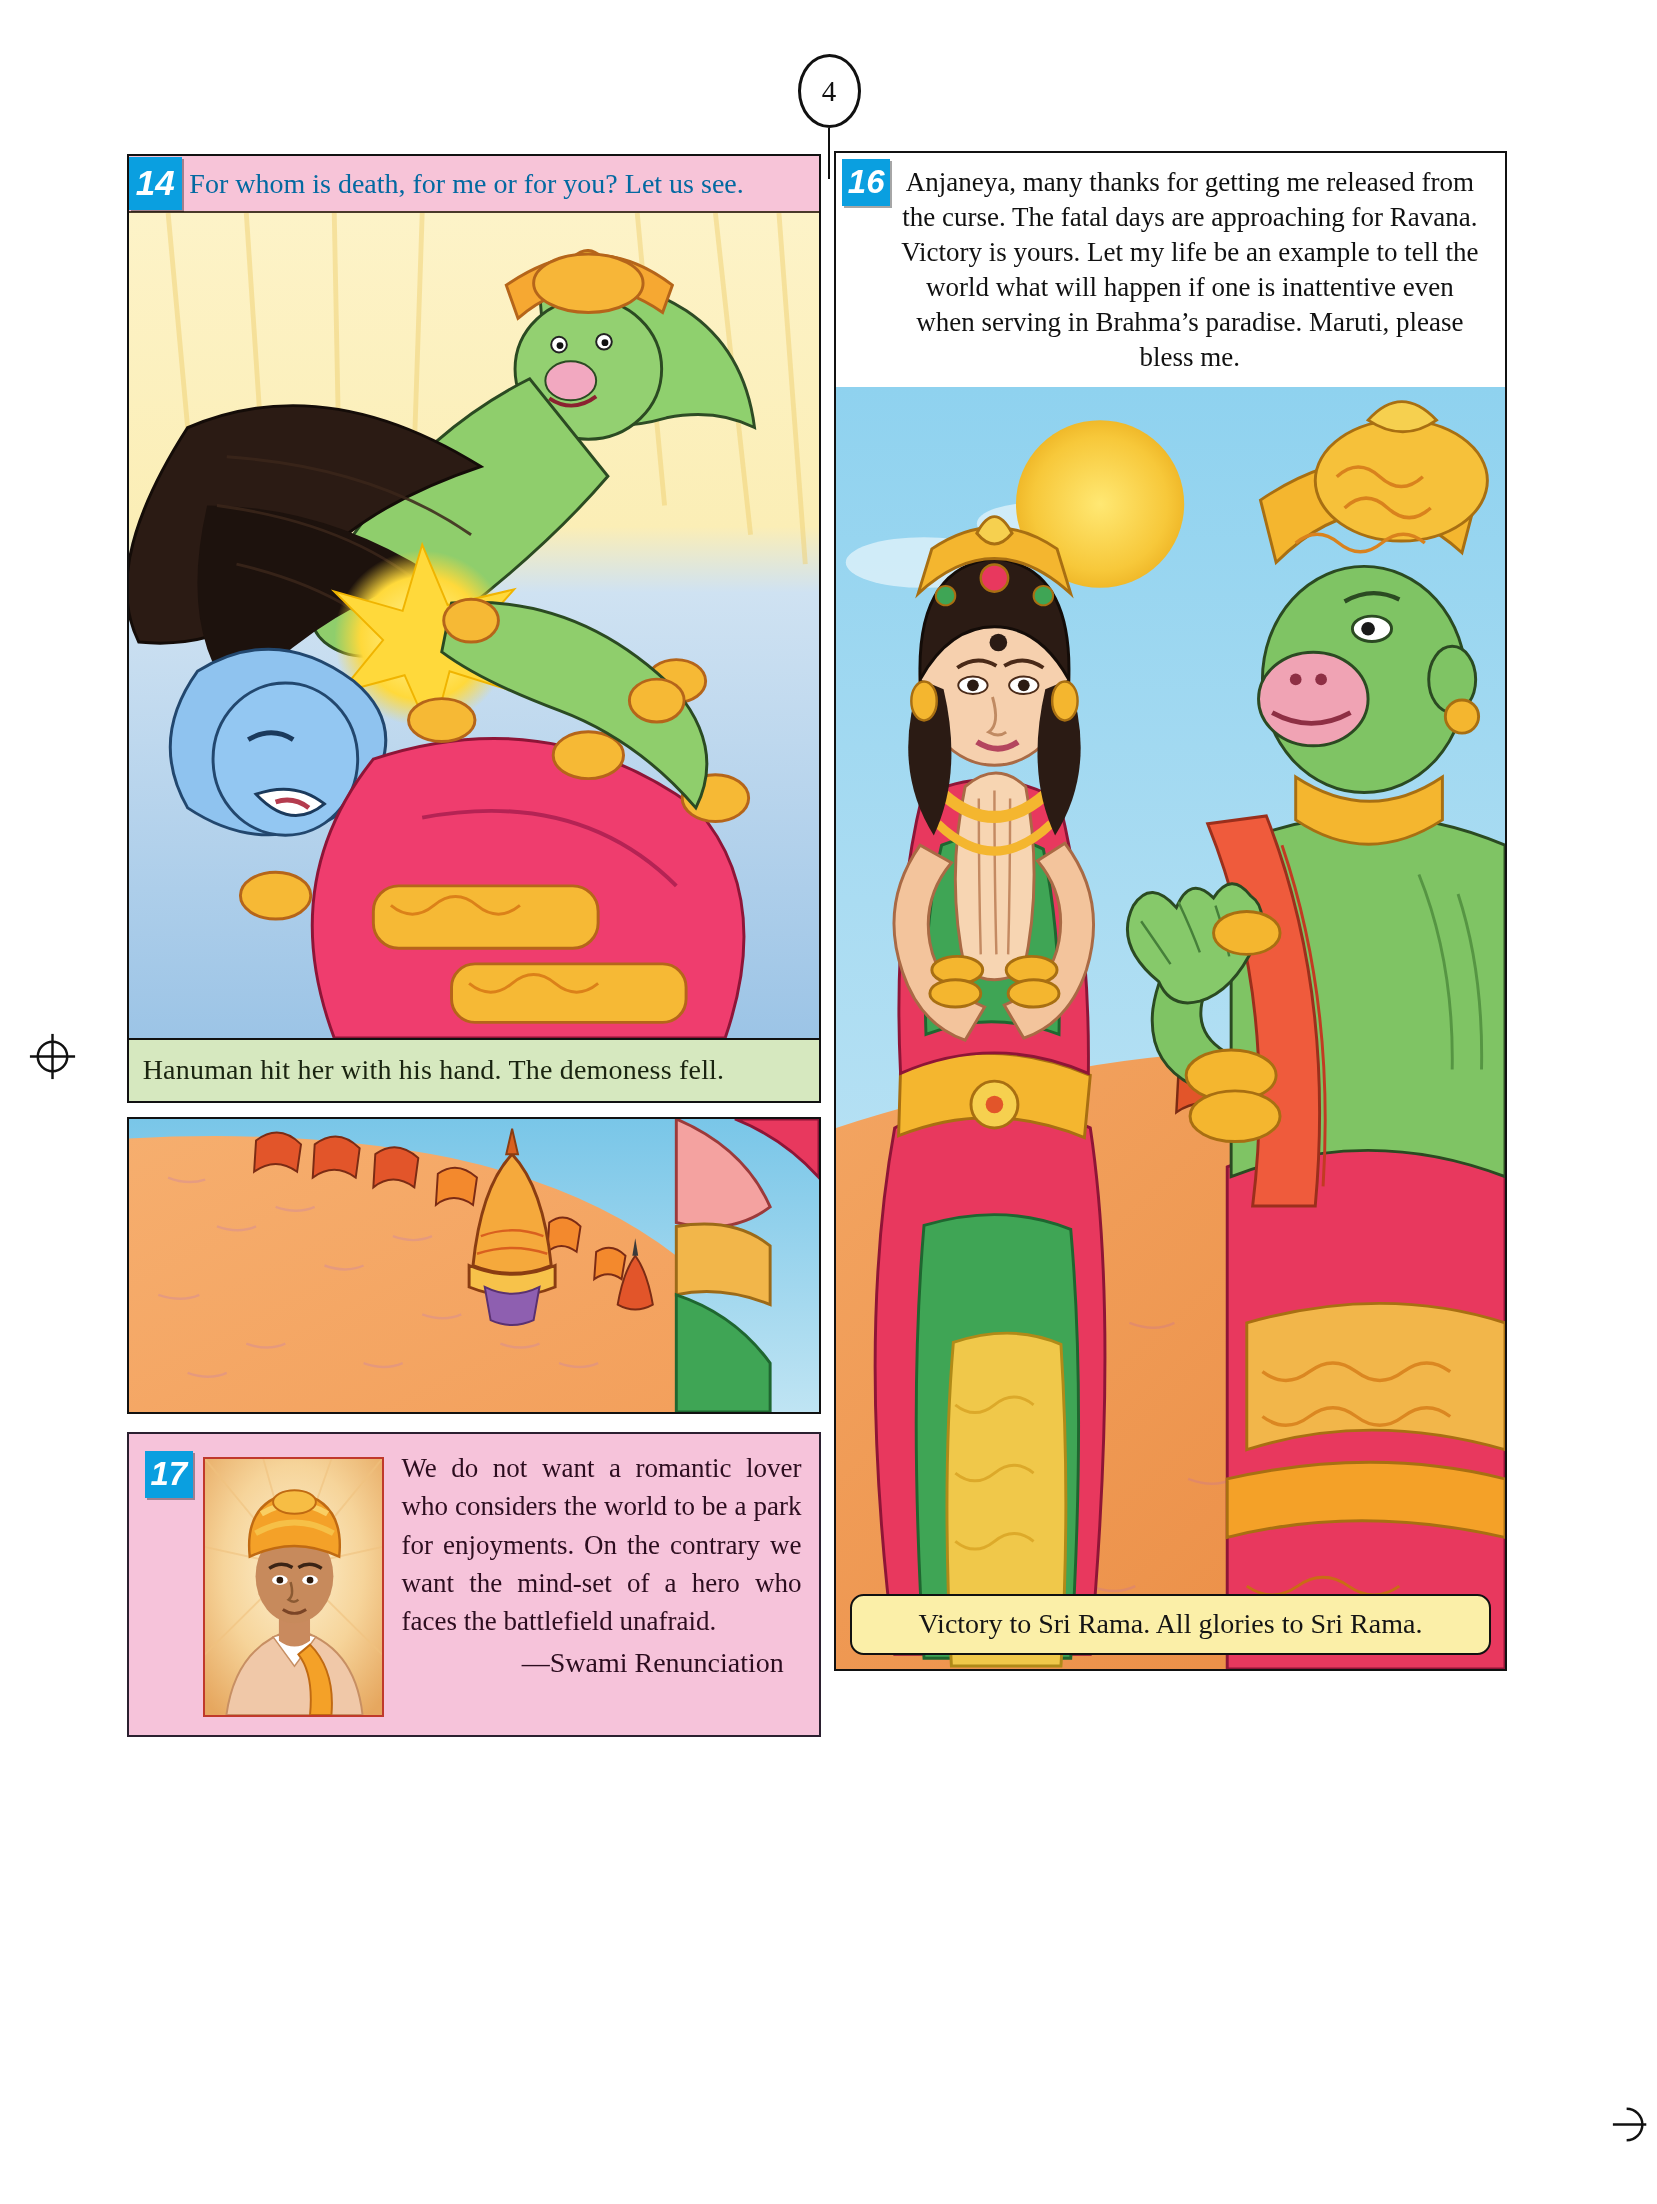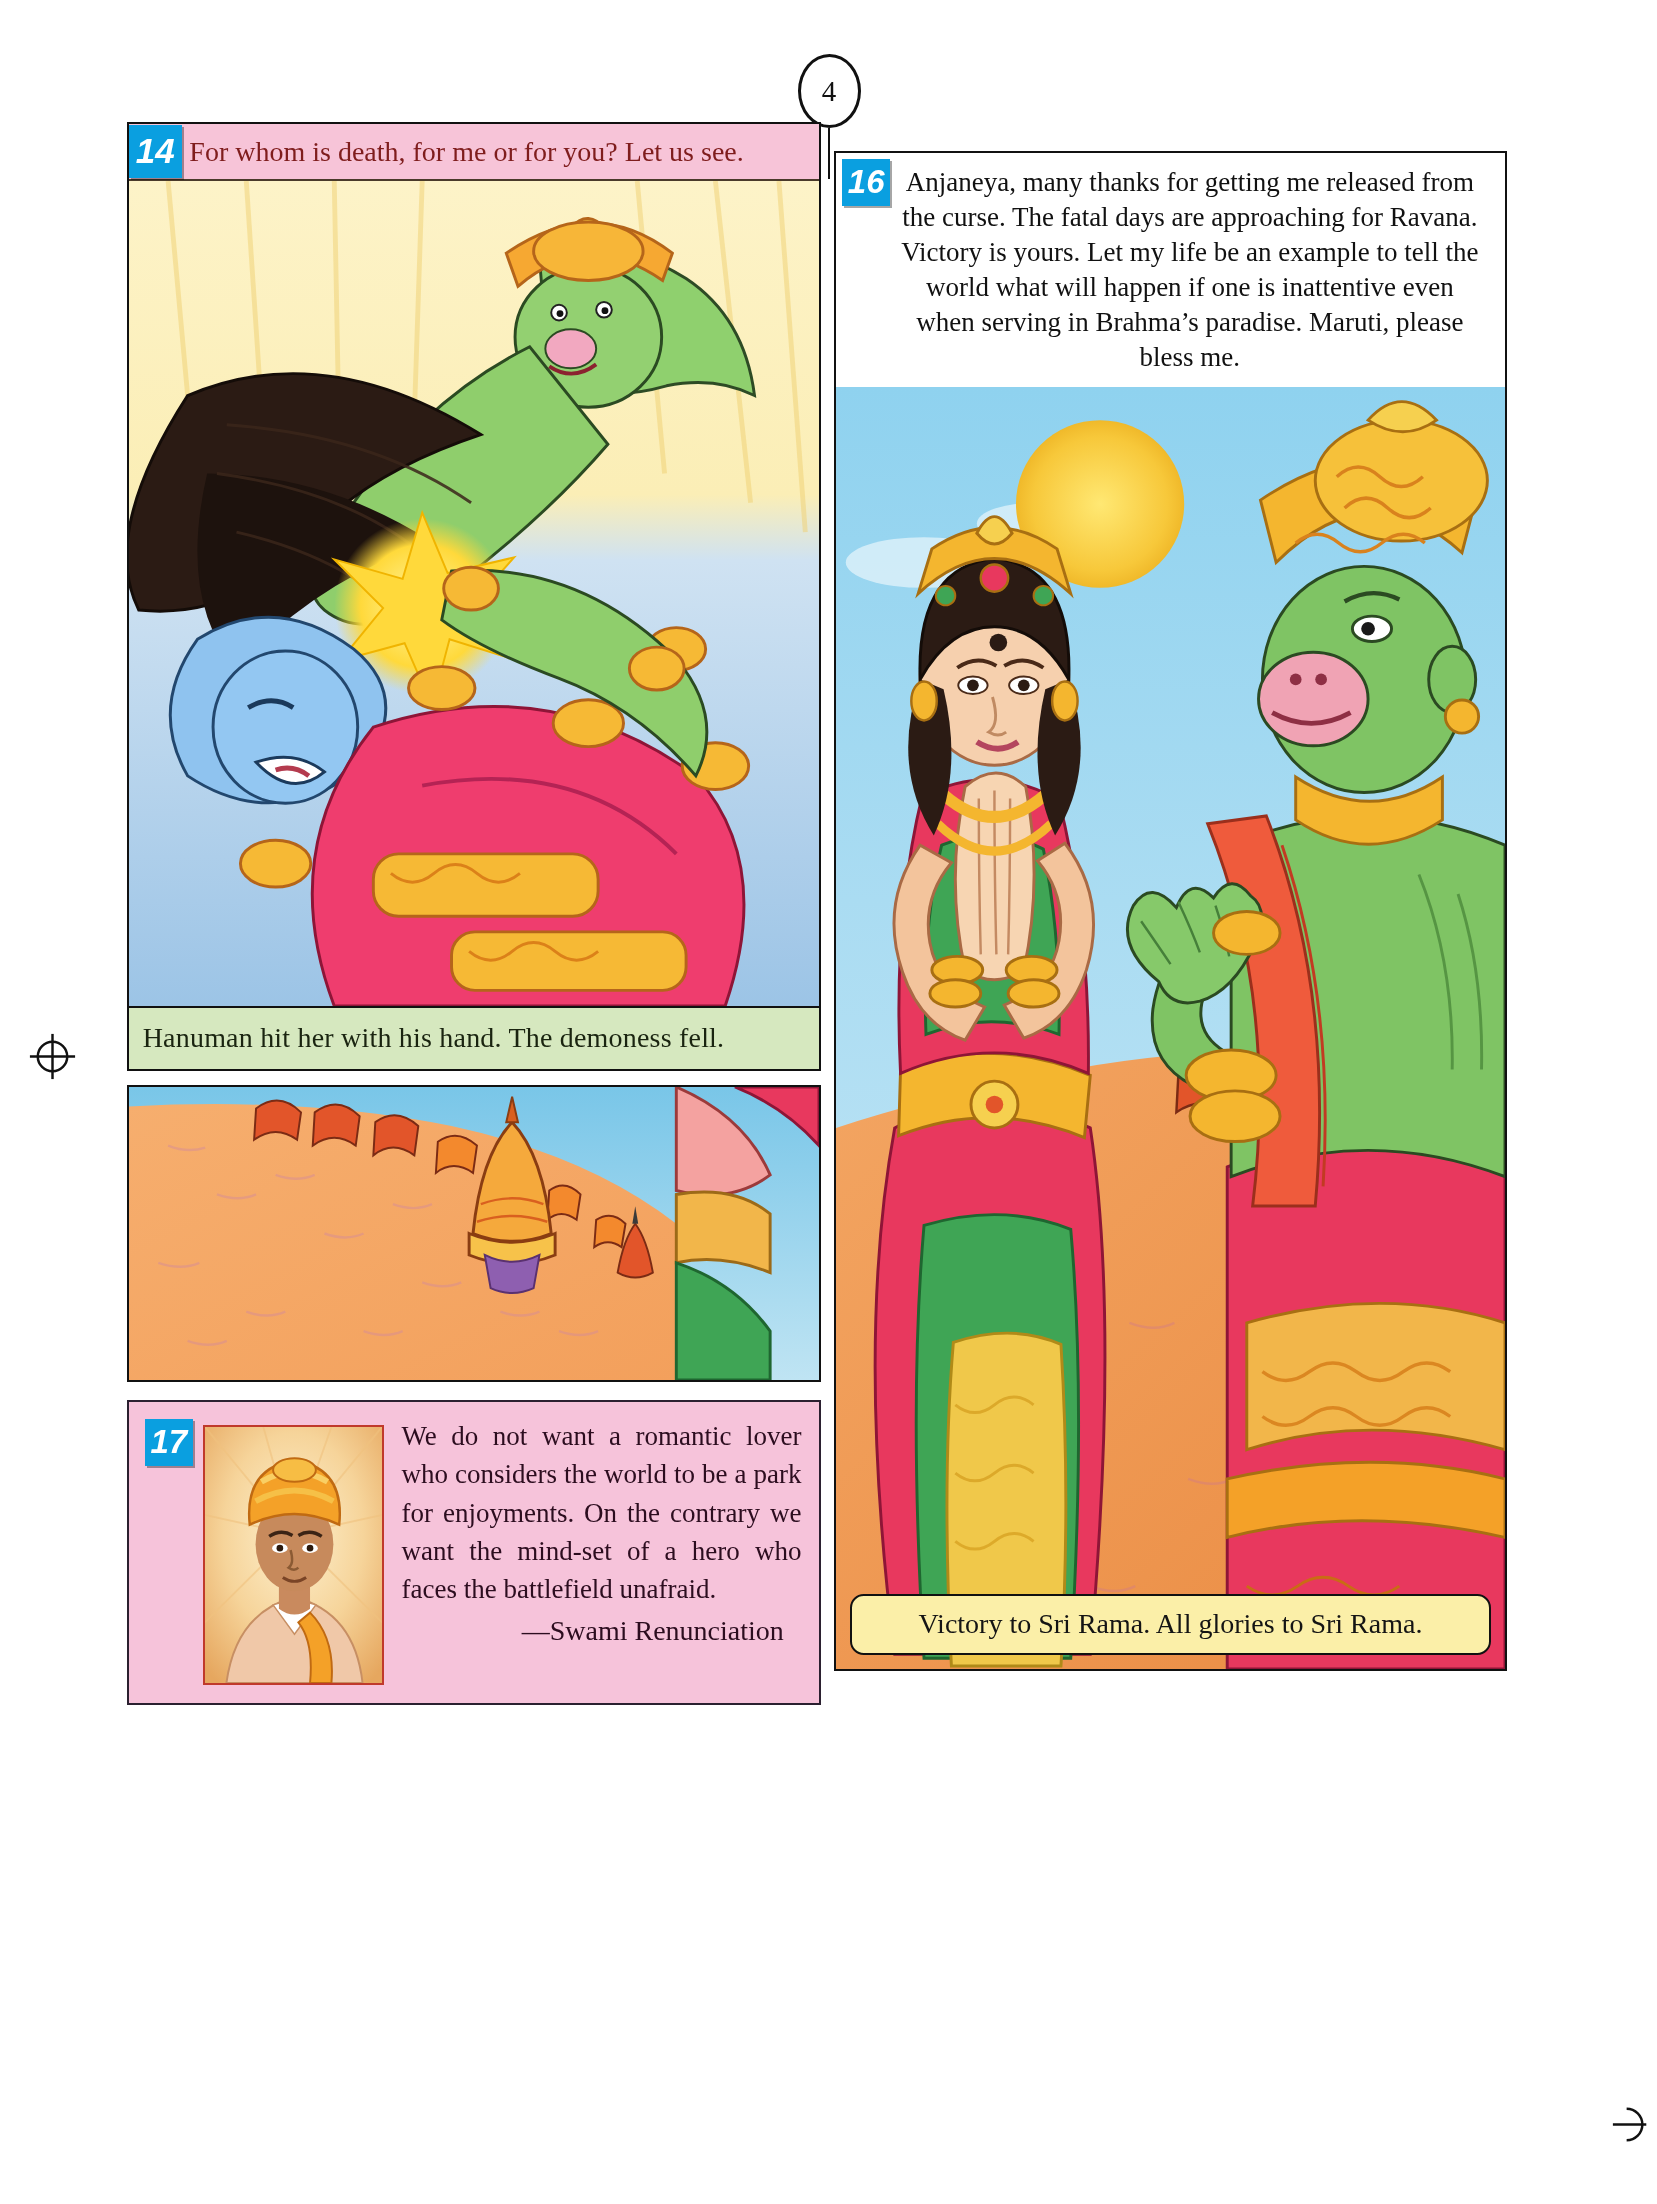--- a/index.html
+++ b/index.html
@@ -56,21 +56,21 @@
     left: 1607px;
     top: 2097px;
     width: 55px;
     height: 55px;
   }
 
   
   .col-left {
     position: absolute;
     left: 127px;
-    top: 122px;
+    top: 154px;
     width: 694px;
   }
   .col-right {
     position: absolute;
     left: 834px;
     top: 141px;
     width: 673px;
   }
 
   
@@ -107,21 +107,21 @@
     position: relative;
     height: 55px;
     overflow: visible;
   }
   .p14-balloon .panel-num {
     padding: 7.8px 6.8px 9.8px 6.8px;
     font-size: 35px;
   }
   .p14-balloon-text {
     font-size: 28px;
-    color: #7f1d1d;
+    color: #0369a1;
     padding: 0 9.8px 0 7.8px;
     white-space: nowrap;
   }
 
   .p14-art {
     position: relative;
     height: 825px;
     overflow: hidden;
     background: #bfd9ef;
   }

